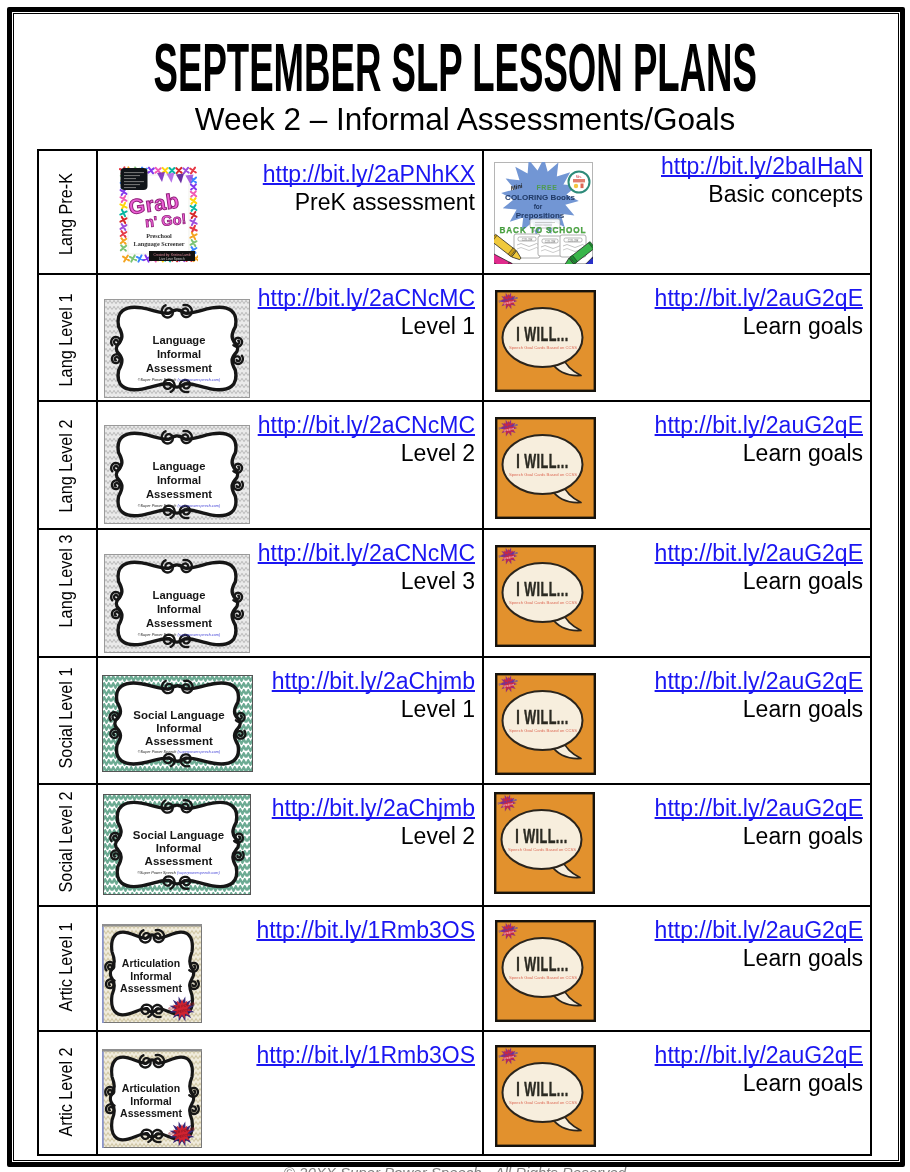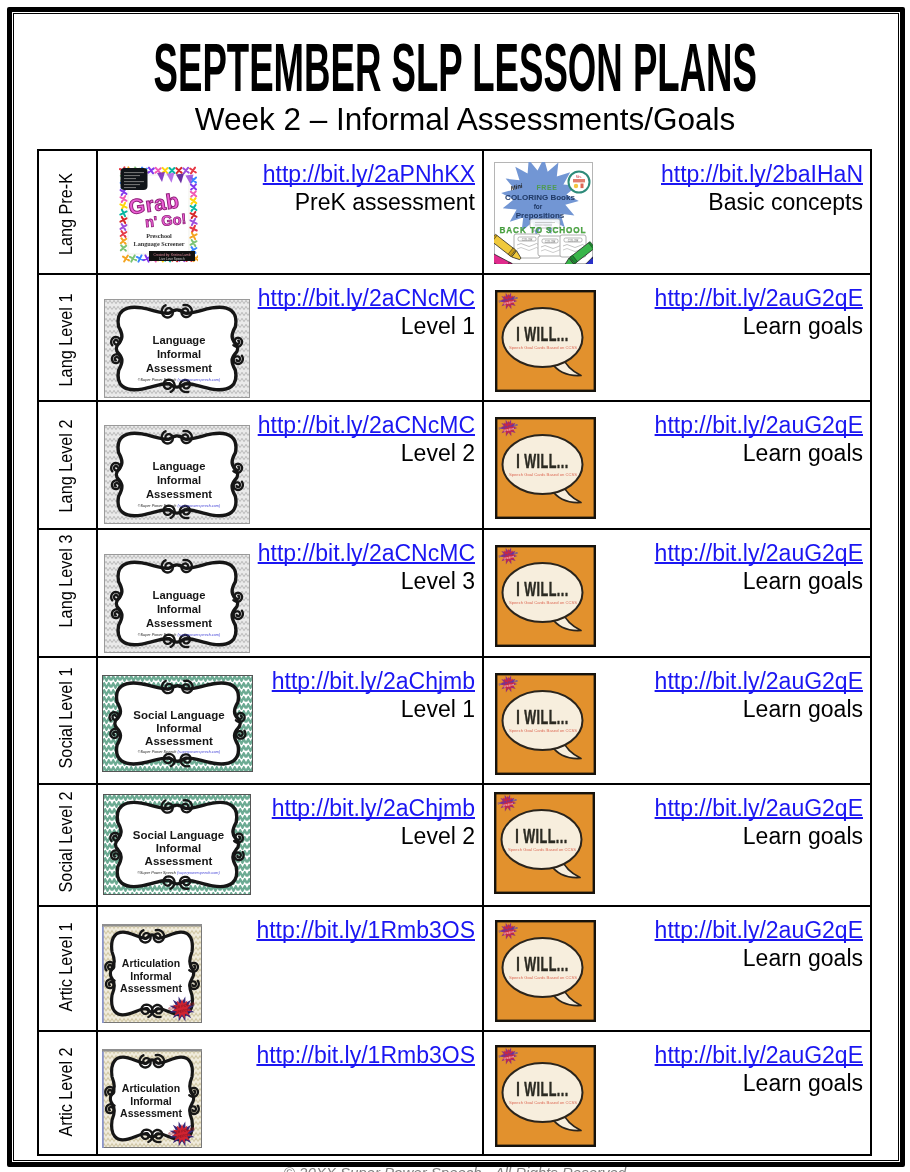--- a/index.html
+++ b/index.html
@@ -55,21 +55,21 @@
 <div class="lbl" style="left:66px;top:214px">Lang Pre-K</div>
 <div class="lbl" style="left:66px;top:340px">Lang Level 1</div>
 <div class="lbl" style="left:66px;top:466px">Lang Level 2</div>
 <div class="lbl" style="left:66px;top:581px">Lang Level 3</div>
 <div class="lbl" style="left:66px;top:718px">Social Level 1</div>
 <div class="lbl" style="left:66px;top:842px">Social Level 2</div>
 <div class="lbl" style="left:66px;top:967px">Artic Level 1</div>
 <div class="lbl" style="left:66px;top:1092px">Artic Level 2</div>
 
 <div class="txt l" style="top:160px"><span class="lk">http://bit.ly/2aPNhKX</span><br>PreK assessment</div>
-<div class="txt r" style="top:160px"><span class="lk">http://bit.ly/2baIHaN</span><br>Basic concepts</div>
+<div class="txt r" style="top:152px"><span class="lk">http://bit.ly/2baIHaN</span><br>Basic concepts</div>
 
 <div class="txt l" style="top:284px"><span class="lk">http://bit.ly/2aCNcMC</span><br>Level 1</div>
 <div class="txt r" style="top:284px"><span class="lk">http://bit.ly/2auG2qE</span><br>Learn goals</div>
 
 <div class="txt l" style="top:411px"><span class="lk">http://bit.ly/2aCNcMC</span><br>Level 2</div>
 <div class="txt r" style="top:411px"><span class="lk">http://bit.ly/2auG2qE</span><br>Learn goals</div>
 
 <div class="txt l" style="top:539px"><span class="lk">http://bit.ly/2aCNcMC</span><br>Level 3</div>
 <div class="txt r" style="top:539px"><span class="lk">http://bit.ly/2auG2qE</span><br>Learn goals</div>
 

